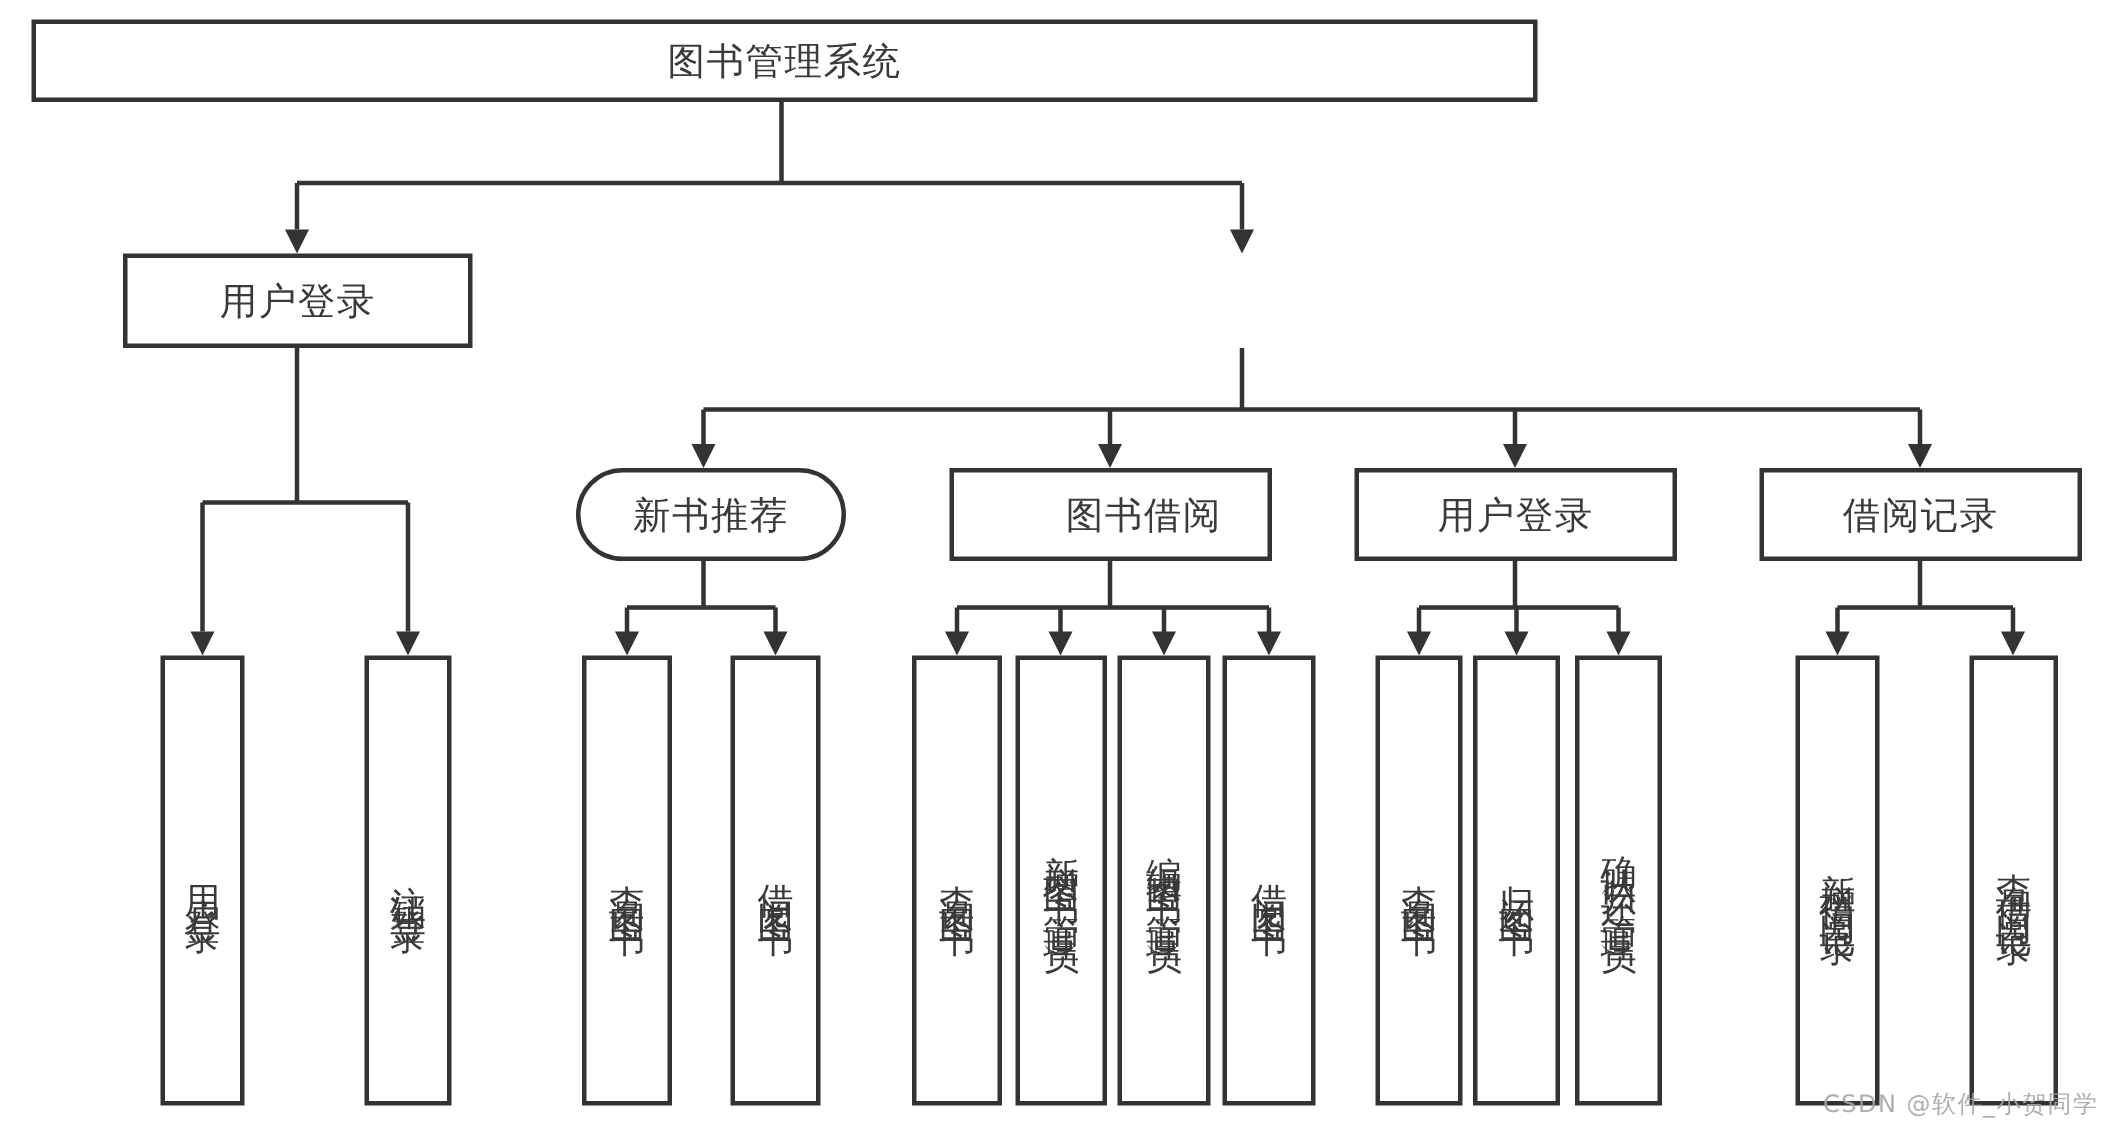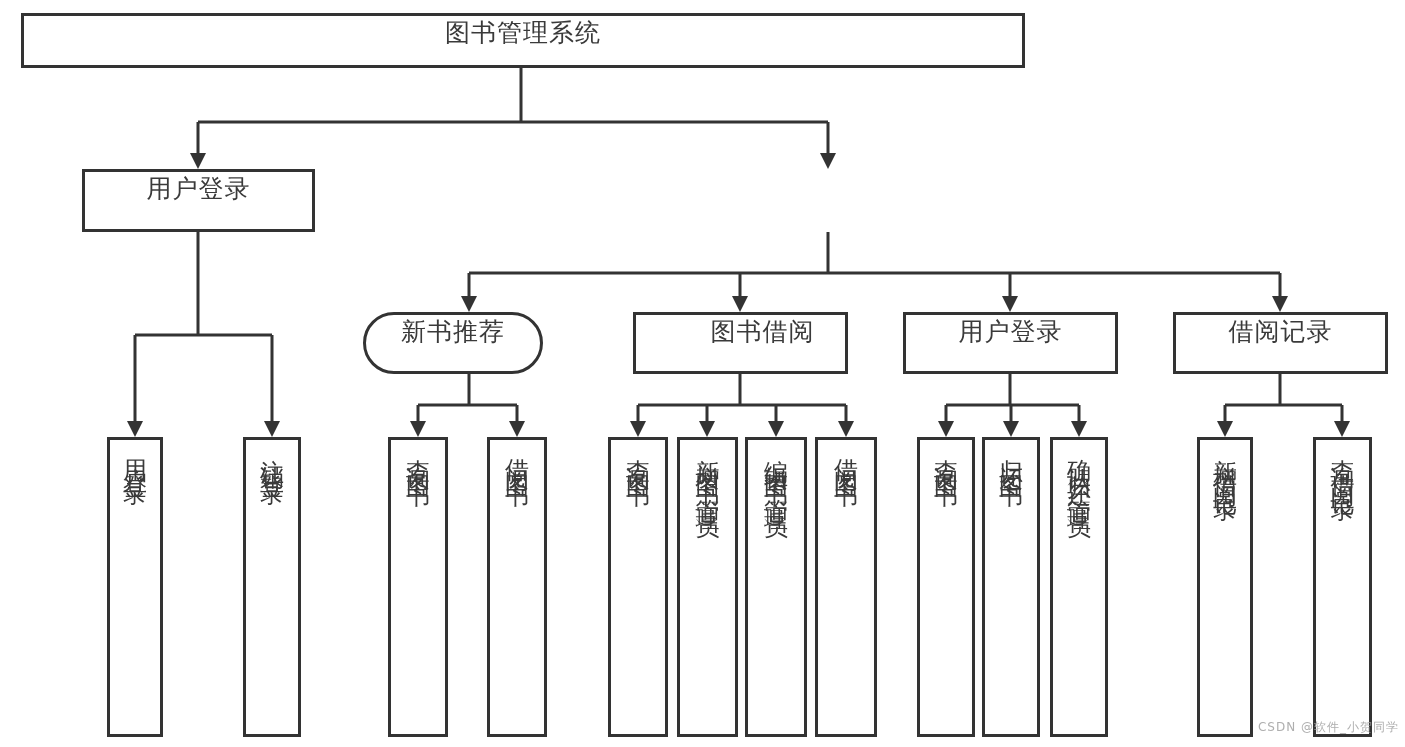--- a/index.html
+++ b/index.html
@@ -10,60 +10,60 @@
     font-family:"DejaVu Sans","Liberation Sans",sans-serif;
     overflow:hidden;
   }
   .connectors{position:absolute;left:0;top:0;width:1405px;height:747px;}
   .node{
     position:absolute;
     box-sizing:border-box;
     border:3px solid #333333;
     background:#ffffff;
     display:flex;
-    align-items:flex-start;
+    align-items:center;
     justify-content:center;
     color:#3a3a3a;
   }
   .hnode .label{font-size:25px;letter-spacing:1px;white-space:nowrap;}
   .vnode{top:437px;height:300px;}
   .vnode .label{
     writing-mode:vertical-lr;
     text-orientation:mixed;
     font-size:24px;
     letter-spacing:8px;
     line-height:1;
     white-space:nowrap;
   }
   
   .p-root{left:21px;top:13px;width:1004px;height:55px;}
   .p-user-login{left:82px;top:169px;width:233px;height:63px;}
   .p-book-mgmt{left:712px;top:169px;width:233px;height:63px;}
-  .p-nbr{left:363px;top:312px;width:180px;height:62px;border-radius:31px;}
+  .p-nbr{left:384px;top:312px;width:180px;height:62px;border-radius:31px;}
   .p-bb{left:633px;top:312px;width:215px;height:62px;padding-left:44px;}
   .p-cb{left:903px;top:312px;width:215px;height:62px;}
   .p-br{left:1173px;top:312px;width:215px;height:62px;}
   
   .p-ul1{left:107px;width:56px;}
   .p-ul2{left:243px;width:58px;}
   .p-nbr1{left:388px;width:60px;}
   .p-nbr2{left:487px;width:60px;}
   .p-bb1{left:608px;width:60px;}
   .p-bb2{left:677px;width:61px;}
   .p-bb3{left:745px;width:62px;}
   .p-bb4{left:815px;width:62px;}
   .p-cb1{left:917px;width:58px;}
   .p-cb2{left:982px;width:58px;}
   .p-cb3{left:1050px;width:58px;}
   .p-br1{left:1197px;width:56px;}
   .p-br2{left:1313px;width:59px;}
   .watermark{
     position:absolute;
-    right:6px;bottom:11px;
-    font-size:12px;
+    right:6px;bottom:0;
+    font-size:16px;
     color:rgba(165,165,165,0.9);
     letter-spacing:1px;
     white-space:nowrap;
   }
 </style>
 </head>
 <body>
 
 <div class="stage">
 

